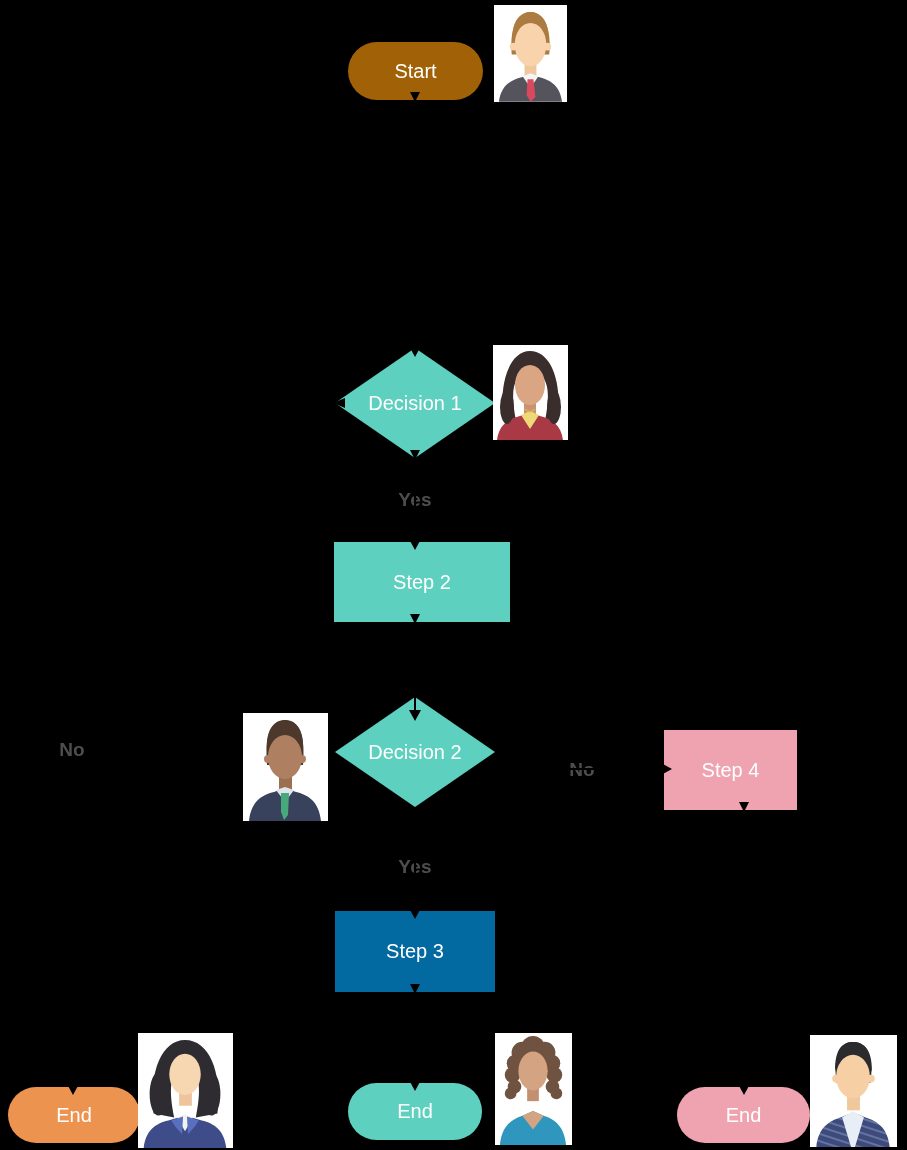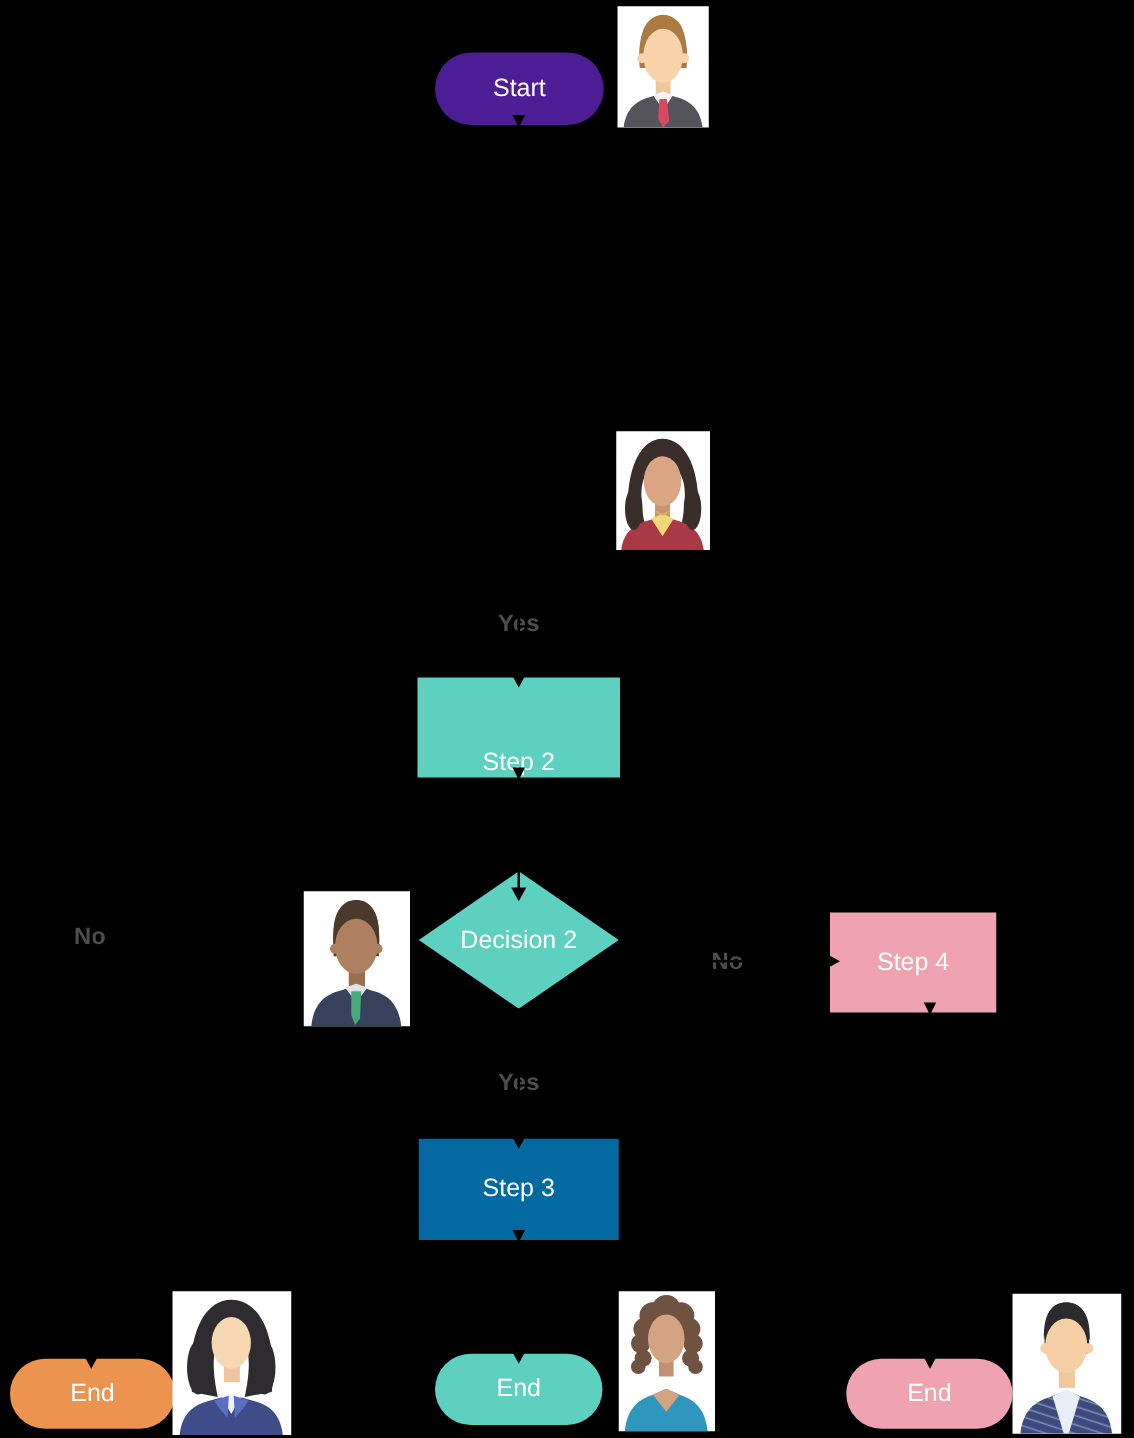--- a/index.html
+++ b/index.html
@@ -25,27 +25,30 @@
   .avatar svg{display:block;width:100%;height:100%;}
   svg.overlay{
     position:absolute;left:0;top:0;z-index:9;pointer-events:none;
   }
 </style>
 </head>
 <body>
 
 <div id="canvas" style="background: rgb(0, 0, 0);">
 
-  <div class="node pill" style="left: 348px; top: 42px; width: 135px; height: 58px; background: #4c1d95;">
+  <div class="node pill" style="left: 348px; top: 42px; width: 135px; height: 58px; background: #a16207;">
     <span class="node-label">Start</span>
   </div>
 
 
-
-  <div class="node" style="left: 334px; top: 542px; width: 162px; height: 80px; background: rgb(94, 208, 191); align-items: flex-end;">
+  <div class="node diamond" style="left: 335px; top: 348px; width: 160px; height: 110px; background: rgb(94, 208, 191);">
+    <span class="node-label">Decision 1</span>
+  </div>
+
+  <div class="node" style="left: 334px; top: 542px; width: 176px; height: 80px; background: rgb(94, 208, 191);">
     <span class="node-label">Step 2</span>
   </div>
 
   <div class="node diamond" style="left: 335px; top: 697px; width: 160px; height: 110px; background: rgb(94, 208, 191);">
     <span class="node-label">Decision 2</span>
   </div>
 
   <div class="node" style="left: 664px; top: 730px; width: 133px; height: 80px; background: rgb(239, 163, 177);">
     <span class="node-label">Step 4</span>
   </div>

